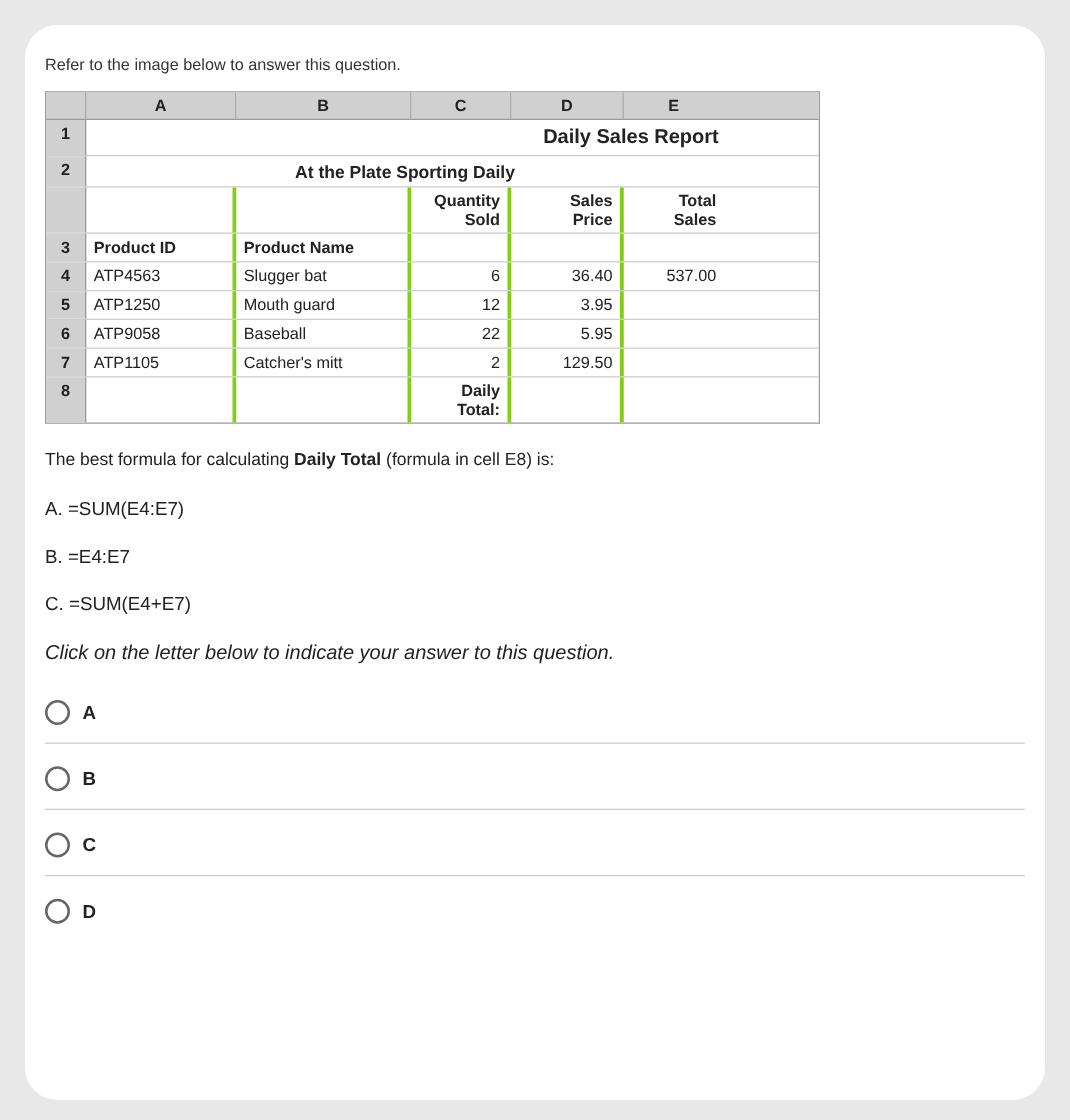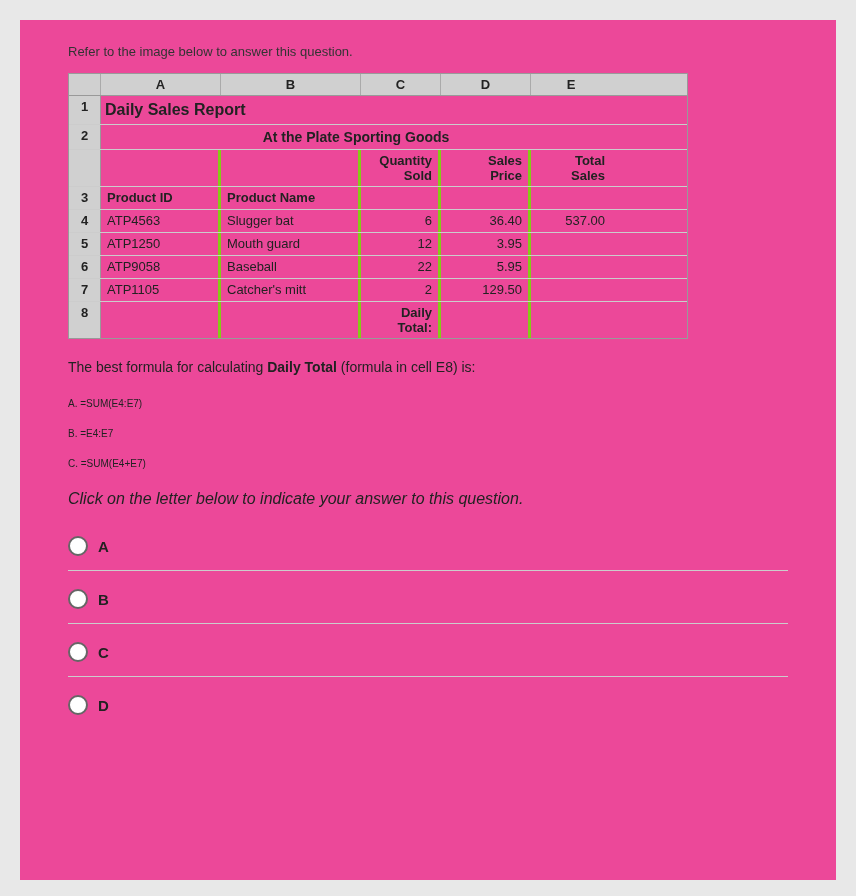--- a/index.html
+++ b/index.html
@@ -6,23 +6,24 @@
     body {
       background: #e8e8e8;
       font-family: Arial, sans-serif;
       font-size: 14px;
       color: #222;
       padding: 20px;
       width: 856px;
       min-height: 896px;
     }
     .page-container {
-      background: #ec4899;
-      padding: 24px 48px;
+      background: #ffffff;
+      padding: 24px 16px;
       min-height: 860px;
+      border-radius: 26px;
     }
     .refer-text {
       font-size: 13px;
       color: #333;
       margin-bottom: 14px;
     }
 
     
     .spreadsheet-wrapper {
       border: 1.5px solid #999;
@@ -64,21 +65,21 @@
       background: #d0d0d0;
       text-align: center;
       font-weight: bold;
       border-right: 1.5px solid #999;
     }
     .ss-cell.right { text-align: right; }
     .ss-cell.bold { font-weight: bold; }
     
     .merged-title {
       grid-column: 2 / 7;
-      text-align: left;
+      text-align: right;
       font-weight: bold;
       font-size: 16px;
       padding: 5px 4px;
       border-right: none;
     }
     .merged-subtitle {
       grid-column: 2 / 7;
       text-align: center;
       font-weight: bold;
       font-size: 14px;
@@ -93,21 +94,21 @@
 
     .question-text {
       font-size: 14px;
       color: #222;
       margin-bottom: 18px;
       line-height: 1.5;
     }
     .question-text strong { font-weight: bold; text-align: center; }
 
     .answer-option {
-      font-size: 10px;
+      font-size: 15px;
       color: #222;
       margin-bottom: 14px;
       line-height: 1.6;
     }
 
     .instruction-text {
       font-size: 16px;
       font-style: italic;
       color: #222;
       margin: 18px 0 28px 0;
@@ -160,21 +161,21 @@
 
     
     <div class="ss-row">
       <div class="ss-cell row-num">1</div>
       <div class="ss-cell merged-title">Daily Sales Report</div>
     </div>
 
     
     <div class="ss-row">
       <div class="ss-cell row-num">2</div>
-      <div class="ss-cell merged-subtitle">At the Plate Sporting Goods</div>
+      <div class="ss-cell merged-subtitle">At the Plate Sporting Daily</div>
     </div>
 
     
     <div class="ss-row header-row">
       <div class="ss-cell row-num"></div>
       <div class="ss-cell left"></div>
       <div class="ss-cell left"></div>
       <div class="ss-cell right bold">Quantity<br>Sold</div>
       <div class="ss-cell right bold">Sales<br>Price</div>
       <div class="ss-cell right bold">Total<br>Sales</div>

